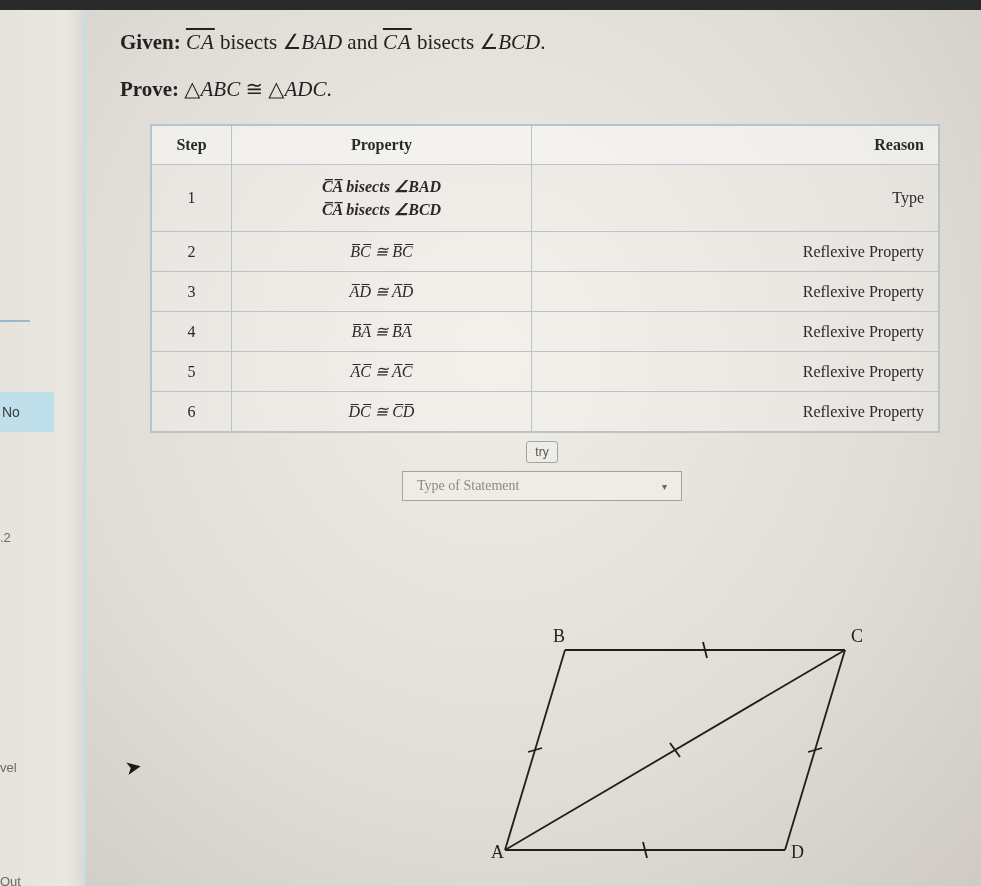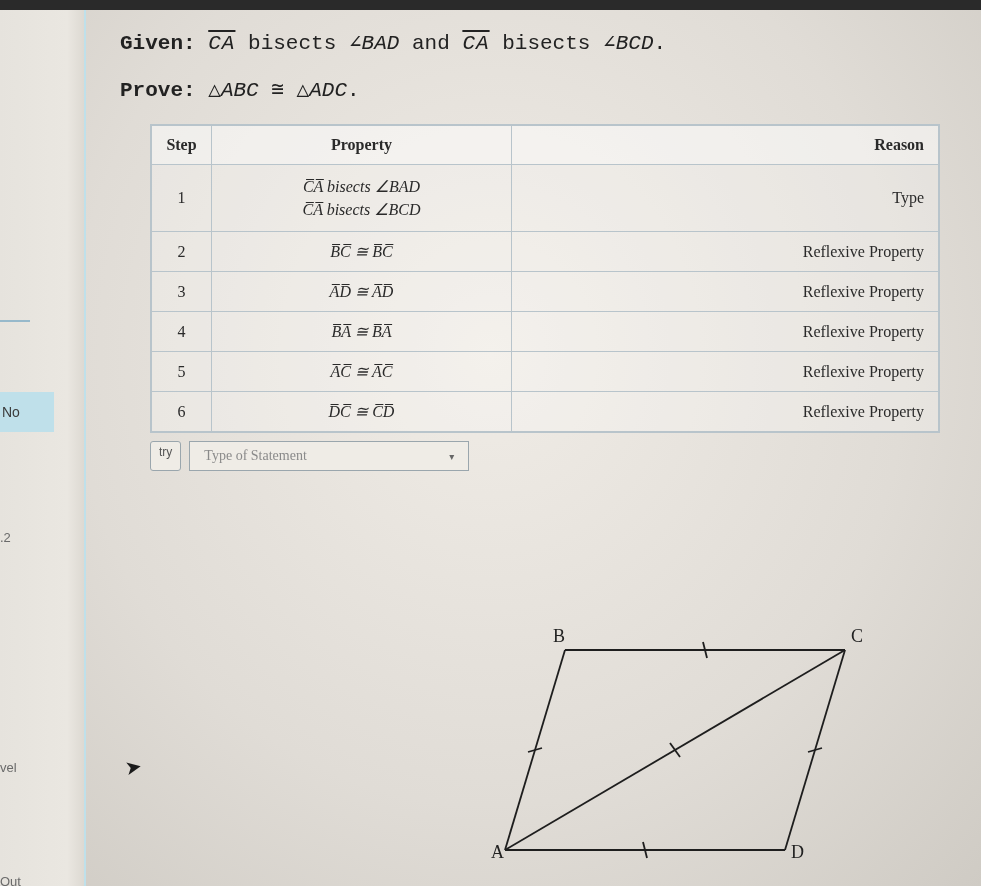--- a/index.html
+++ b/index.html
@@ -62,21 +62,20 @@
   .content {
     position: absolute;
     left: 120px;
     top: 30px;
     width: 820px;
   }
   .given, .prove {
     font-size: 21px;
     color: #222;
     margin-bottom: 22px;
-    font-family: Liberation Mono, monospace;
   }
   .bold { font-weight: bold; }
   .seg {
     text-decoration: overline;
     letter-spacing: 1px;
   }
   .mitalic { font-style: italic; }
   .table-wrap {
     margin-left: 30px;
     margin-top: 20px;
@@ -93,28 +92,30 @@
     padding: 10px 14px;
     font-size: 16px;
     color: #2a2a2a;
     vertical-align: middle;
     text-align: right;
   }
   th {
     font-weight: bold;
     background: rgba(255,255,255,0.35);
   }
-  th.step, td.step { width: 60px; text-align: center; }
+  th.step, td.step { width: 80px; text-align: center; }
   th.stmt, td.stmt { width: 300px; text-align: center; }
-  td.stmt .line { display: block; padding: 2px 0; }
+  td.stmt .line { display: block; padding: 2px 0; font-weight: bold; }
   .try-row {
     display: flex;
-    margin-left: 30px;
+    align-items: center;
+    margin-left: 24px;
     margin-top: 8px;
     gap: 8px;
+    flex-direction: column;
   }
   .try-btn {
     border: 1px solid #9aa6ad;
     background: #efece6;
     color: #555;
     font-size: 12px;
     padding: 3px 8px;
     border-radius: 3px;
     cursor: pointer;
     font-family: Arial, sans-serif;

